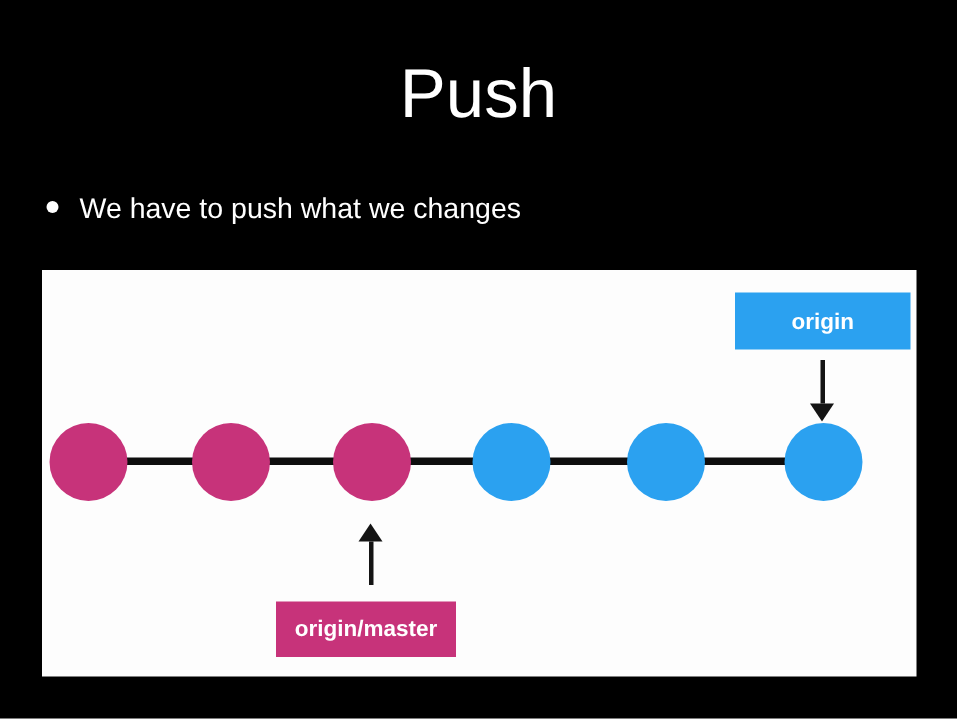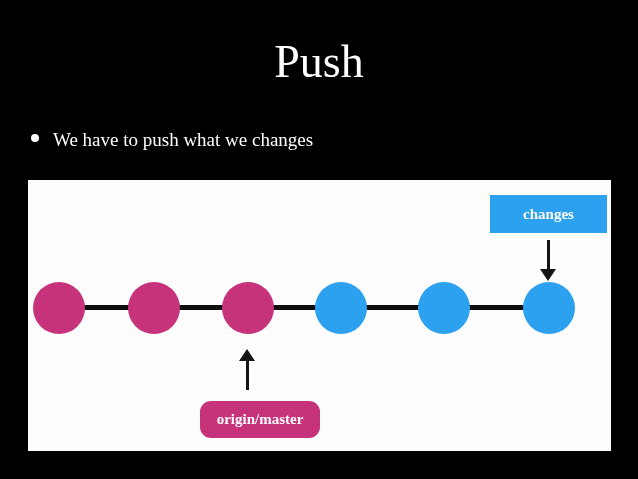--- a/index.html
+++ b/index.html
@@ -8,21 +8,21 @@
     --remote-commit:#C7337A;
     --local-commit:#2BA1F0;
     --connector:#0E0E0E;
     --arrow:#141414;
     --label-text:#FFFFFF;
     --slide-text:#FFFFFF;
   }
   *{margin:0;padding:0;box-sizing:border-box;}
   html,body{width:638px;height:479px;overflow:hidden;}
   body{background:var(--background);font-family:"Liberation Sans",sans-serif;}
-  .slide{position:relative;width:638px;height:444px;background:var(--background);font-family:Liberation Serif, serif;}
+  .slide{position:relative;width:638px;height:444px;background:var(--background);}
 
   .title{
     position:absolute;top:36px;left:0;width:100%;
     text-align:center;color:var(--slide-text);
     font-size:46px;font-weight:400;line-height:1.15;
   }
 
   .bullet-row{position:absolute;left:31px;top:127px;display:flex;align-items:flex-start;}
   .bullet-dot{width:8px;height:8px;border-radius:50%;background:var(--slide-text);margin-top:7px;flex:0 0 auto;}
   .bullet-text{color:var(--slide-text);font-size:19px;line-height:1.35;margin-left:14px;text-align:right;}
@@ -40,21 +40,21 @@
   .commit-row{position:absolute;left:0;top:0;width:100%;height:100%;}
   .commit{
     position:absolute;top:102px;width:52px;height:52px;border-radius:50%;
   }
 
   .label{
     position:absolute;display:flex;align-items:center;justify-content:center;
     color:var(--label-text);font-size:15px;font-weight:700;
   }
   .master-label{left:462px;top:15px;width:117px;height:38px;background:var(--local-commit);}
-  .origin-label{left:172px;top:221px;width:120px;height:37px;background:var(--remote-commit);border-radius:11px;}
+  .origin-label{left:156px;top:221px;width:120px;height:37px;background:var(--remote-commit);}
 
   .arrow{position:absolute;display:flex;flex-direction:column;align-items:center;width:22px;}
   .arrow-down{left:509px;top:60px;}
   .arrow-up{left:208px;top:169px;}
   .arrow-line{width:3px;height:29px;background:var(--arrow);}
   .arrow-head{width:0;height:0;}
   .head-down{
     border-left:8px solid transparent;border-right:8px solid transparent;
     border-top:12px solid var(--arrow);
   }
@@ -82,21 +82,21 @@
     <div class="commit-row">
         <div class="commit" style="left: 5px; background: var(--remote-commit);"></div>
         <div class="commit" style="left: 100px; background: var(--remote-commit);"></div>
         <div class="commit" style="left: 194px; background: var(--remote-commit);"></div>
         <div class="commit" style="left: 287px; background: var(--local-commit);"></div>
         <div class="commit" style="left: 390px; background: var(--local-commit);"></div>
         <div class="commit" style="left: 495px; background: var(--local-commit);"></div>
       </div>
 
     <div class="label master-label">
-      <span>changes</span>
+      <span>origin</span>
     </div>
 
     <div class="arrow arrow-down">
       <span class="arrow-line"></span>
       <span class="arrow-head head-down"></span>
     </div>
 
     <div class="arrow arrow-up">
       <span class="arrow-head head-up"></span>
       <span class="arrow-line"></span>

